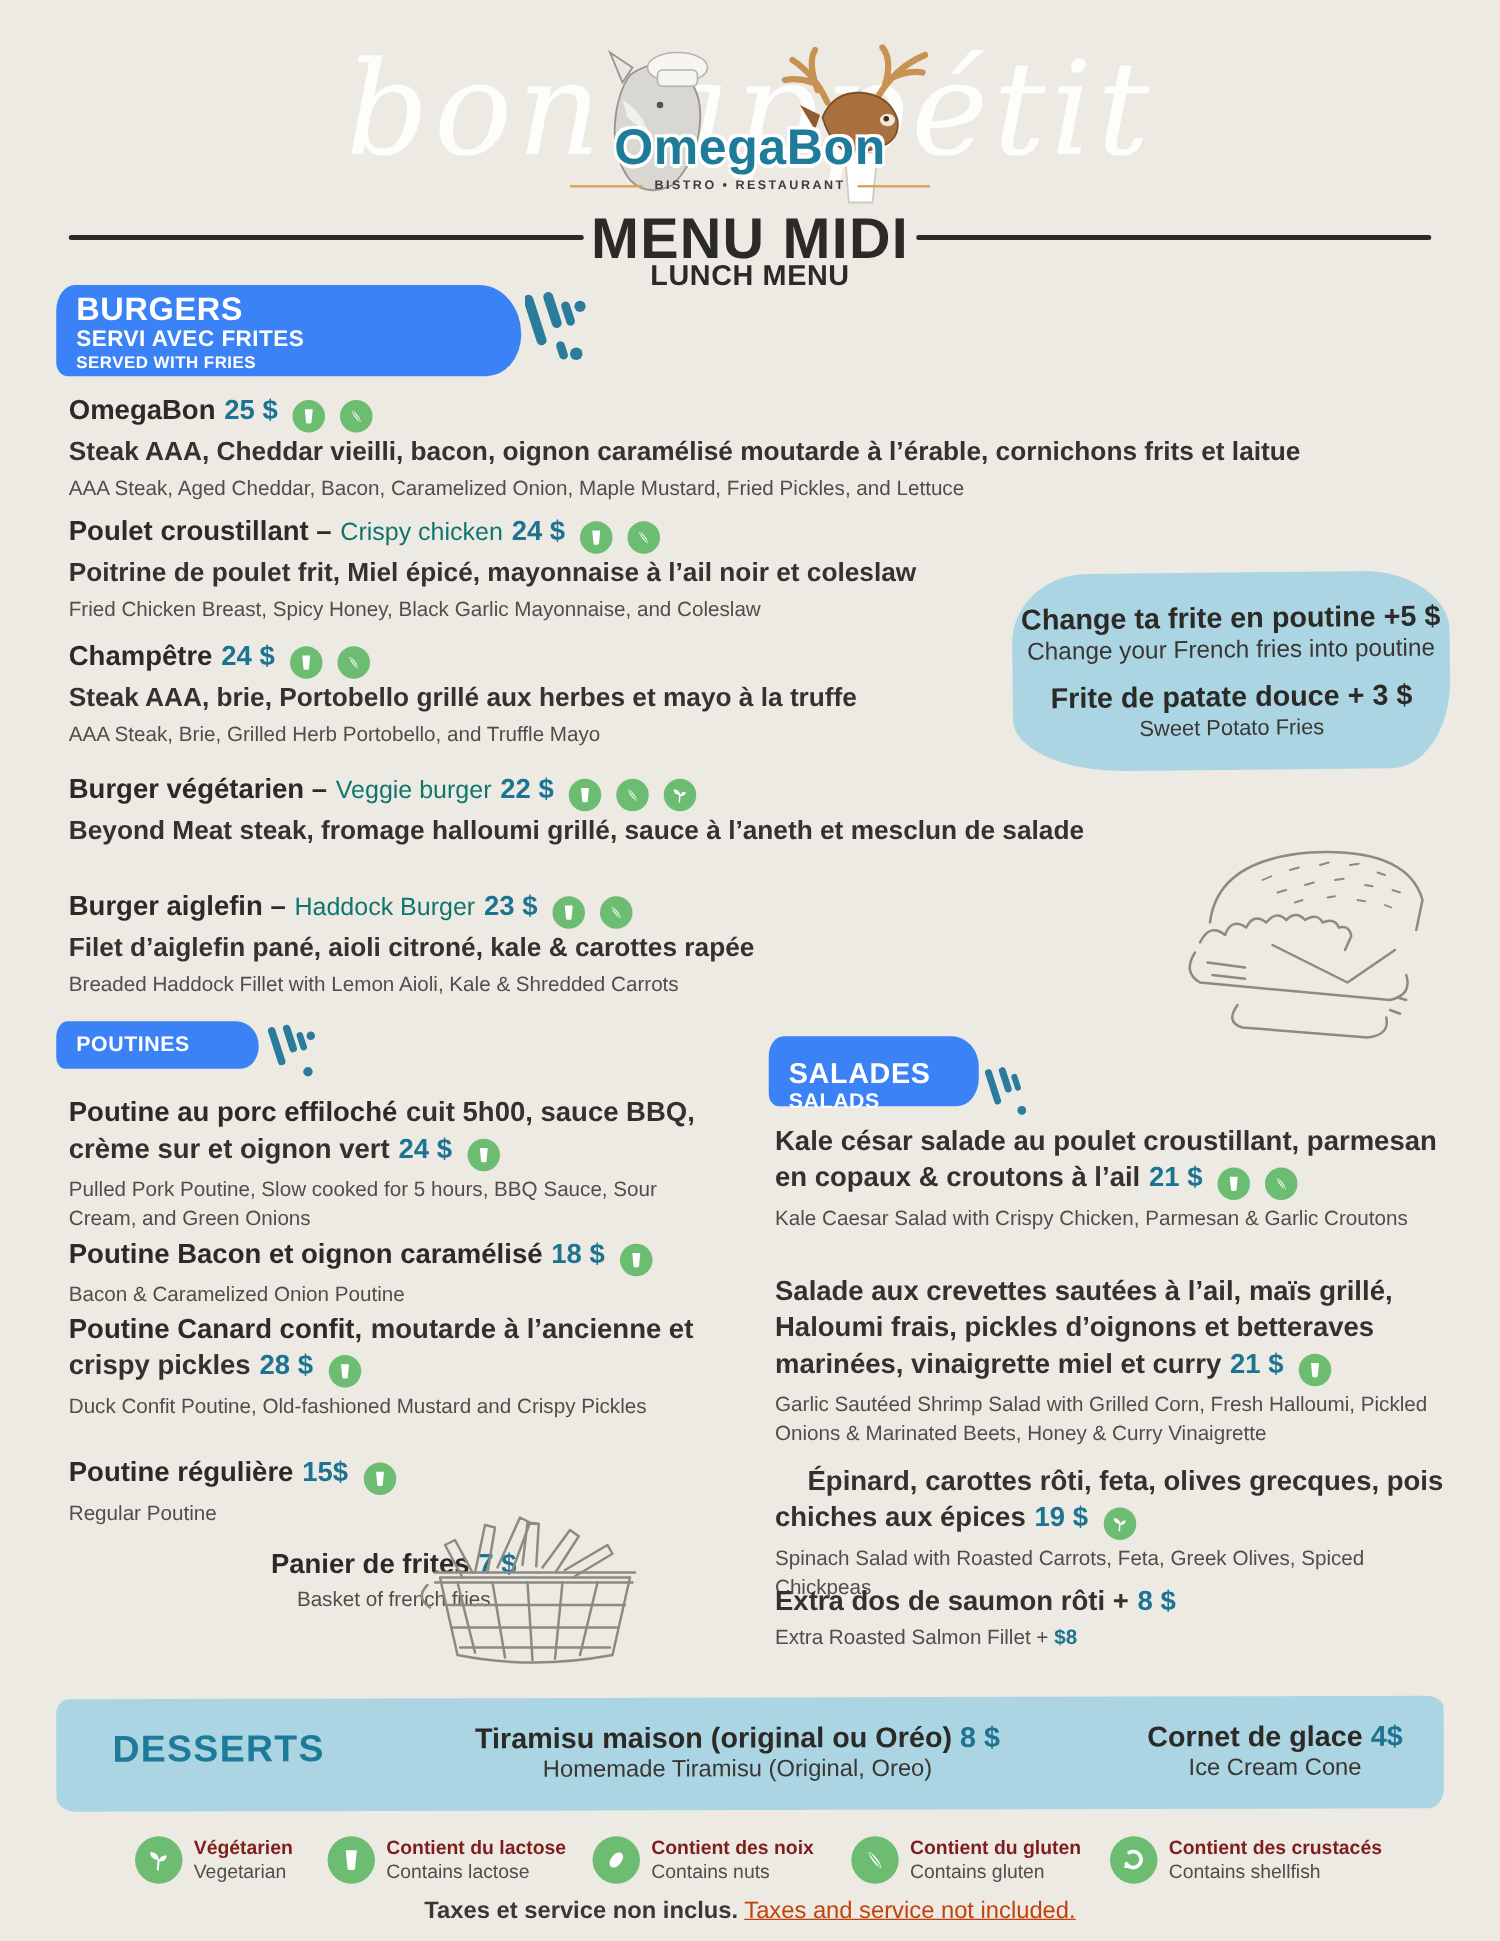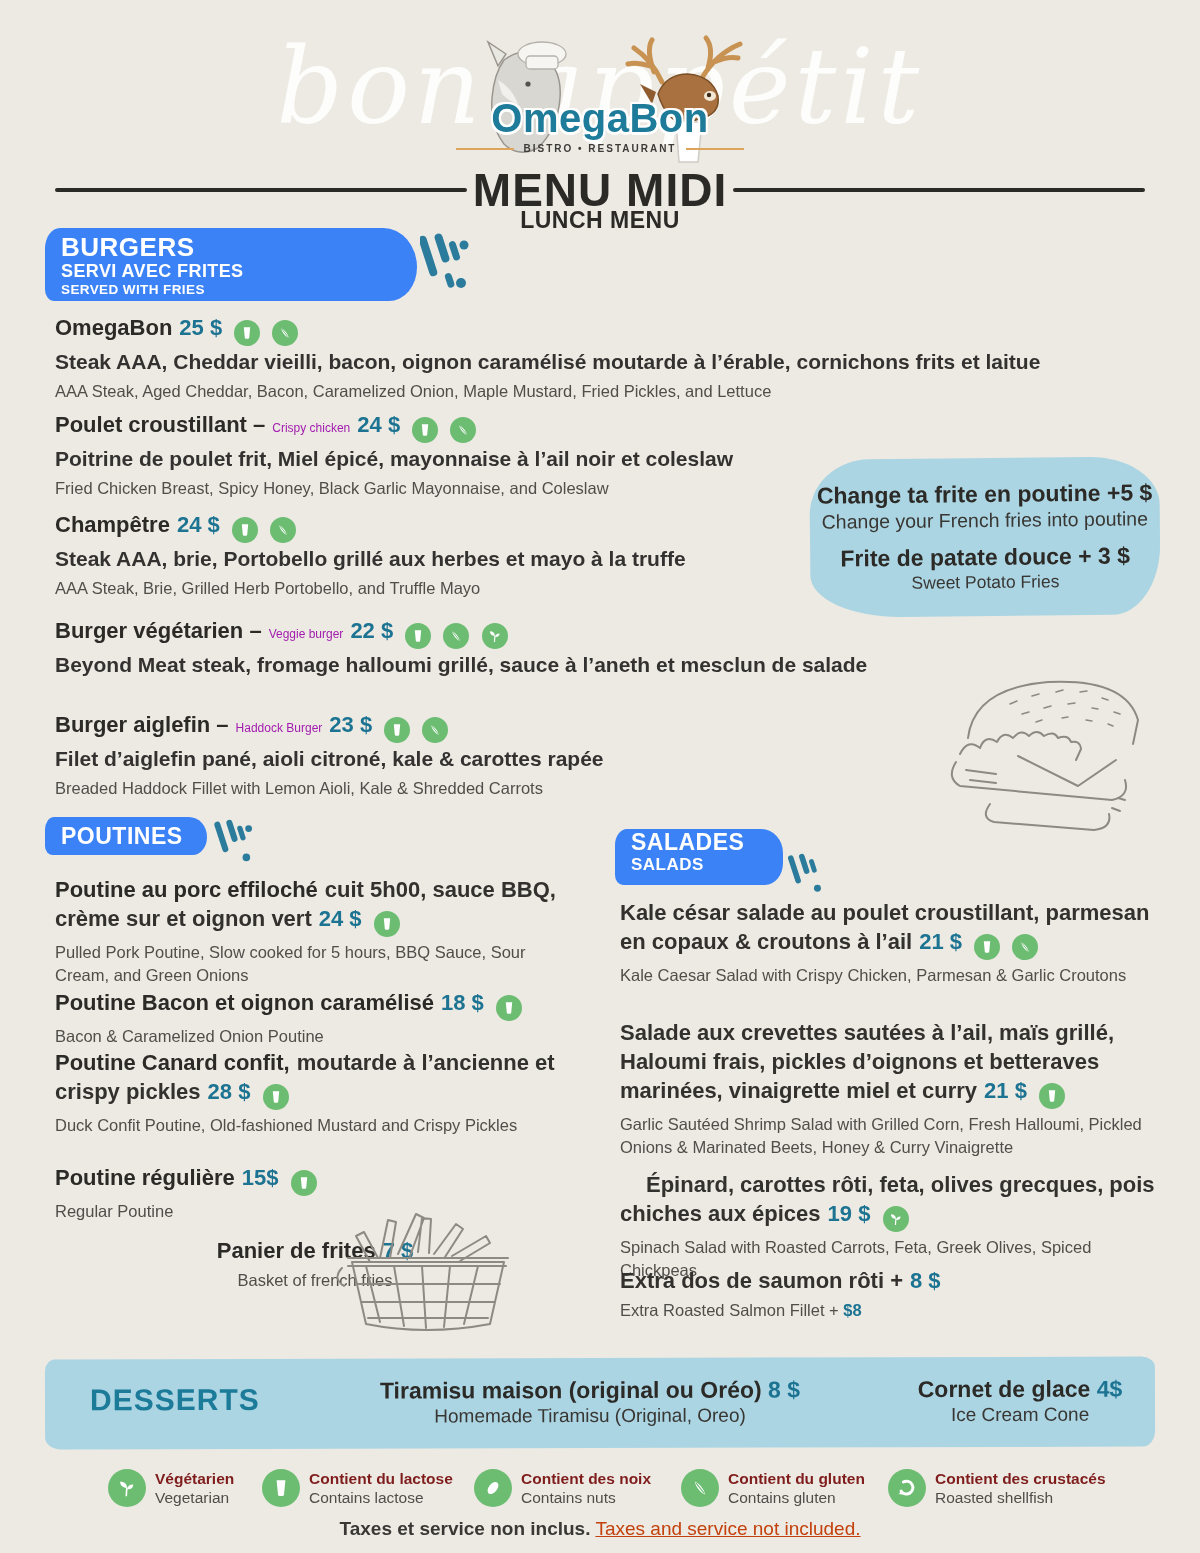--- a/index.html
+++ b/index.html
@@ -24,30 +24,30 @@
 
   
   .banner{background:#3b82f6;color:#fff;}
   .banner-burgers{left:45px;top:228px;width:372px;height:73px;
     border-radius:16px 36px 30px 10px/22px 42px 36px 12px;padding:5px 16px 0;box-sizing:border-box;}
   .banner-burgers .b1{font-size:26px;font-weight:800;letter-spacing:.5px;line-height:28px;}
   .banner-burgers .b2{font-size:18px;font-weight:800;line-height:21px;letter-spacing:.4px;}
   .banner-burgers .b3{font-size:13.5px;font-weight:800;line-height:16px;letter-spacing:.4px;}
   .banner-poutines{left:45px;top:817px;width:162px;height:38px;
     border-radius:10px 20px 16px 8px/14px 22px 20px 10px;display:flex;align-items:center;padding:0 16px;box-sizing:border-box;
-    font-size:23px;font-weight:800;letter-spacing:.5px;}
+    font-size:17px;font-weight:800;letter-spacing:.5px;}
   .banner-salades{left:615px;top:829px;width:168px;height:56px;
-    border-radius:12px 22px 18px 8px/16px 24px 22px 10px;padding:0 16px 0;box-sizing:border-box;}
+    border-radius:12px 22px 18px 8px/16px 24px 22px 10px;padding:16px 16px 0;box-sizing:border-box;}
   .banner-salades .b1{font-size:23px;font-weight:800;line-height:26px;letter-spacing:.5px;}
   .banner-salades .b2{font-size:17px;font-weight:800;line-height:19px;letter-spacing:.5px;}
 
   
   .titleline{font-size:22px;line-height:29px;}
   .t-fr{font-weight:800;color:#2c2a27;margin-right:7px;}
-  .t-en{font-weight:400;color:#a21caf;font-size:12px;margin-right:7px;}
+  .t-en{font-weight:400;color:#0f766e;font-size:20px;margin-right:7px;}
   .t-en:empty{display:none;margin:0;}
   .t-rest{font-weight:600;color:#33312e;margin-right:7px;}
   .t-rest:empty{display:none;margin:0;}
   .price{font-weight:800;color:#1c7392;white-space:nowrap;}
   .dfr{font-size:21px;font-weight:600;color:#343230;line-height:28px;margin-top:2px;}
   .den{font-size:16.5px;font-weight:400;color:#504e4a;line-height:23px;margin-top:4px;}
 
   .gi{display:inline-flex;width:26px;height:26px;border-radius:50%;background:#6cbc72;
       align-items:center;justify-content:center;vertical-align:-6px;margin-left:6px;}
   .gi svg{display:block;}
@@ -475,20 +475,20 @@
 </div>
 <div class="abs legend-item" style="left:888px;">
   <span class="gi">
       <svg width="22" height="22" viewBox="0 0 24 24">
         <path d="M8 5.5a7 7 0 1 1-2.5 9.8" fill="none" stroke="#fff" stroke-width="3.2" stroke-linecap="round"></path>
         <path d="M6.5 14.5l-3.5 4 5.5.8z" fill="#fff"></path>
       </svg>
     </span>
   <span class="lt">
     <div class="fr">Contient des crustacés</div>
-    <div class="en">Roasted shellfish</div>
+    <div class="en">Contains shellfish</div>
   </span>
 </div>
 
 <div class="abs footer">
   <span class="fb">Taxes et service non inclus.</span>
   <span class="fr2">Taxes and service not included.</span>
 </div>
 
 </body></html>

